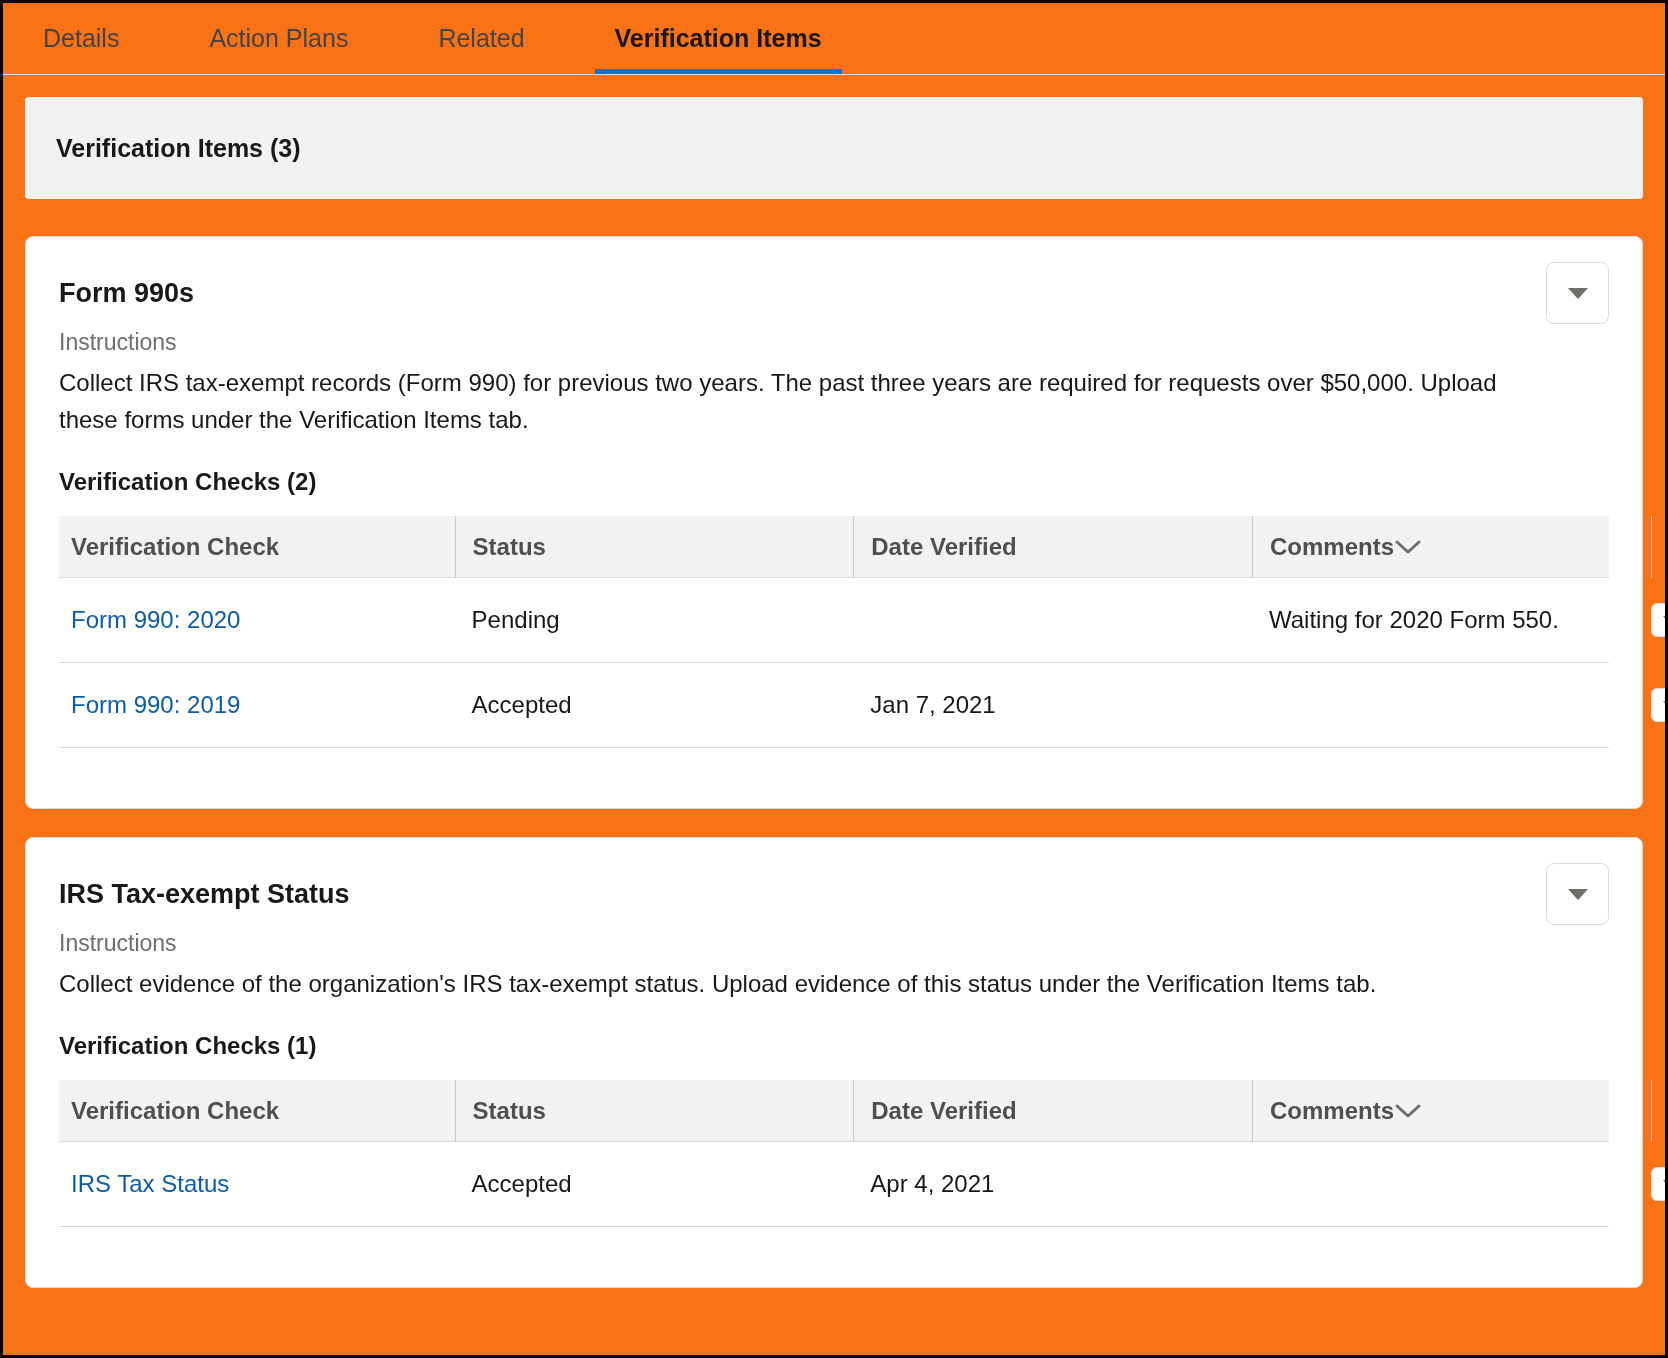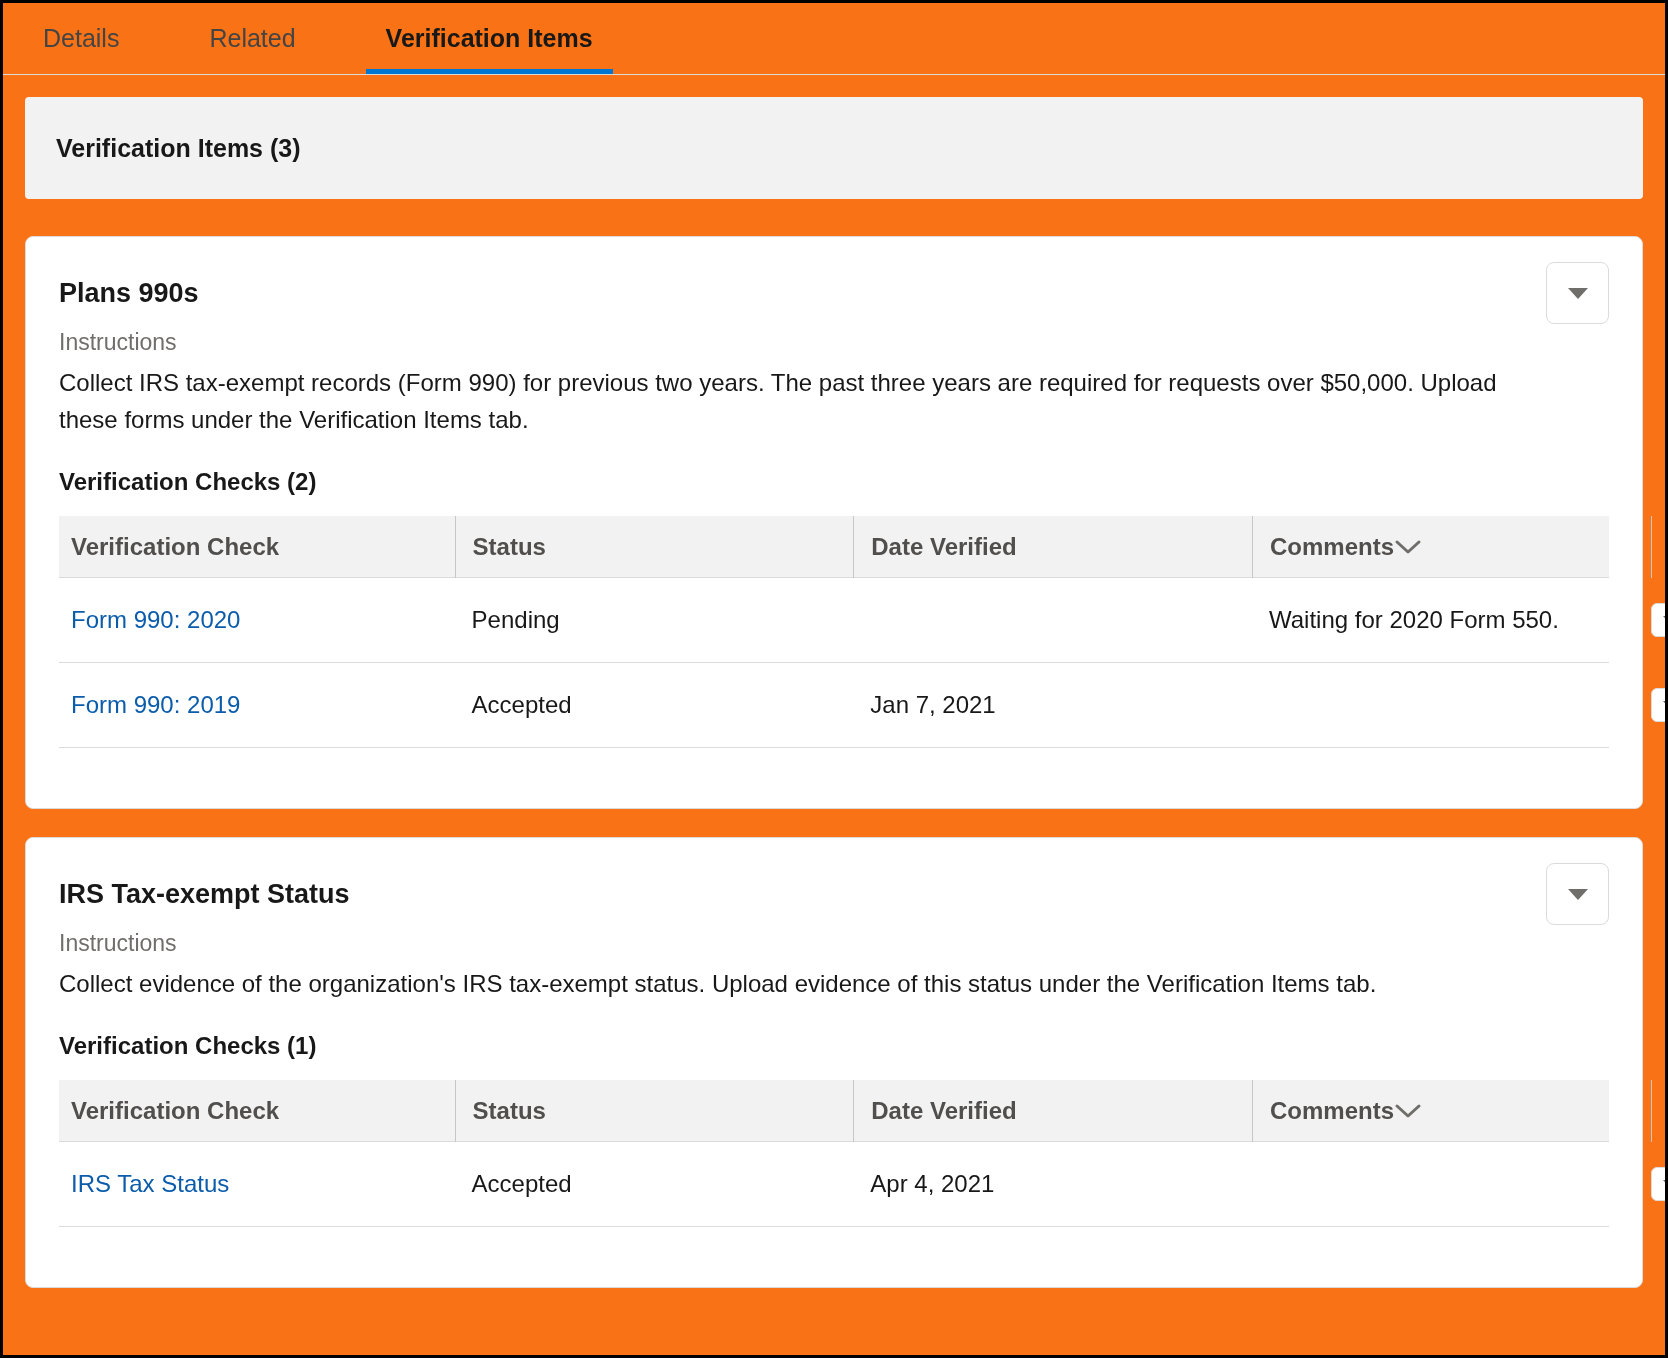--- a/index.html
+++ b/index.html
@@ -87,31 +87,32 @@
     border-top:9px solid var(--icon_gray,#706e6b);
   }
 </style>
 </head>
 <body>
 
 <div class="frame">
 
   <nav class="tabbar">
     <div class="tab">Details</div>
+    <div class="tab">Action Plans</div>
     <div class="tab">Related</div>
     <div class="tab active">Verification Items</div>
   </nav>
 
   <header class="section-band">
     <h1>Verification Items (3)</h1>
   </header>
 
   <section class="card card-1">
     <div class="card-head">
-      <h2>Plans 990s</h2>
+      <h2>Form 990s</h2>
       <button class="menu-btn">
         <span class="tri-lg"></span>
       </button>
     </div>
     <div class="ins-label">Instructions</div>
     <p class="ins-text">Collect IRS tax-exempt records (Form 990) for previous two years. The past three years are required for requests over $50,000. Upload these forms under the Verification Items tab.</p>
     <h3 class="checks-title">Verification Checks (2)</h3>
 
     <div class="vtable">
       <div class="thead">

